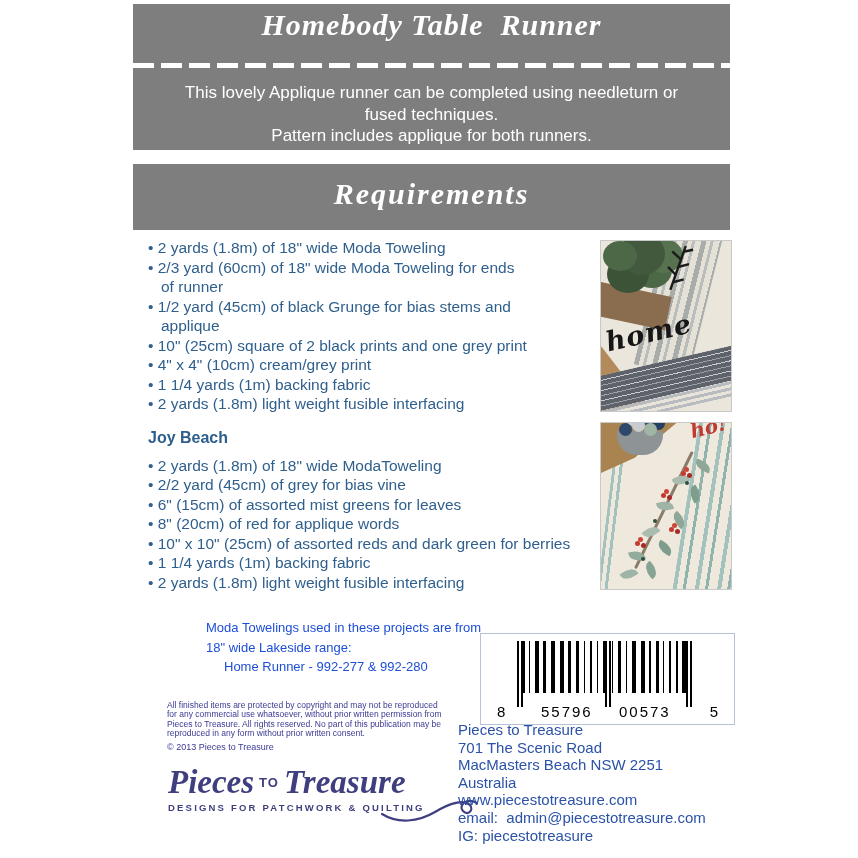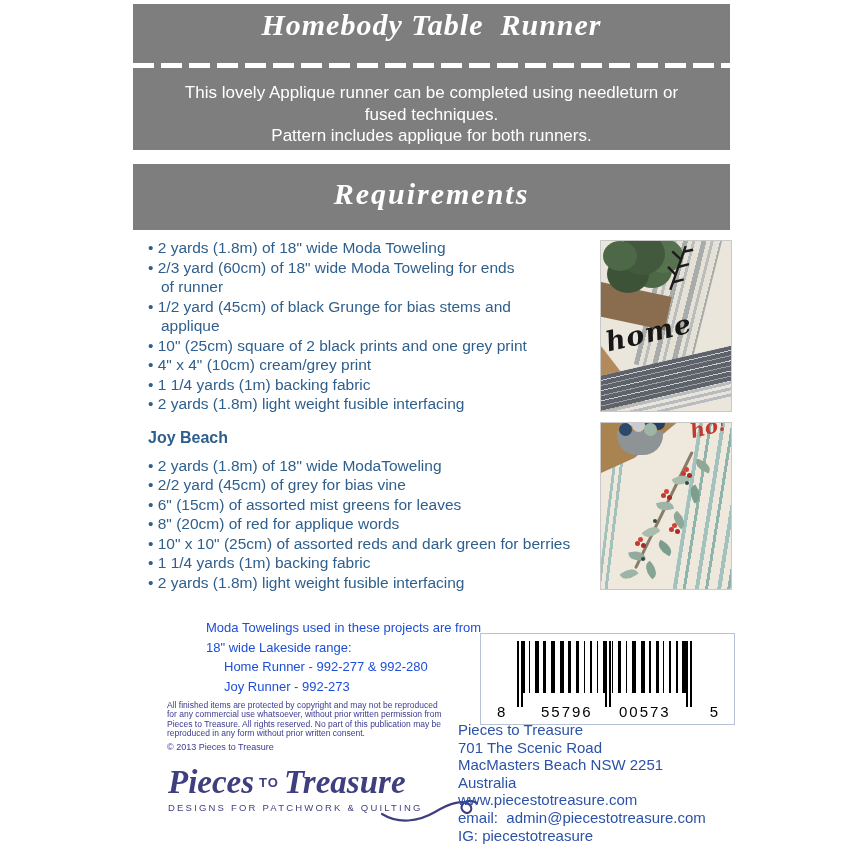--- a/index.html
+++ b/index.html
@@ -81,21 +81,21 @@
   .legal{position:absolute;left:167px;top:701px;width:278px;font-size:8.5px;line-height:9.4px;
          color:#3a3a92;}
   .legal .year{margin-top:4px;font-size:9px;}
 
   
   .logo{position:absolute;left:168px;top:764px;width:290px;color:#3f3f80;}
   .logo-row{white-space:nowrap;}
   .logo-big{font:italic 700 33px "Liberation Serif", serif;}
   .logo-to{font:700 13px "Liberation Sans", sans-serif;letter-spacing:1px;
            vertical-align:6px;margin:0 5px;}
-  .logo-tag{margin-top:1px;font-size:9.5px;font-weight:normal;letter-spacing:2.2px;}
+  .logo-tag{margin-top:1px;font-size:9.5px;font-weight:bold;letter-spacing:2.2px;}
   .logo-swirl{position:absolute;right:-22px;top:26px;}
 
   
   .contact{position:absolute;left:458px;top:721px;font-size:15px;line-height:17.6px;color:#2b52a8;}
   .contact div{white-space:pre;}
 </style>
 </head>
 <body>
 
 <div class="page">
@@ -222,21 +222,20 @@
     <span class="bc-digit" style="left:16px;">8</span>
     <span class="bc-digit" style="left:60px;">55796</span>
     <span class="bc-digit" style="left:138px;">00573</span>
     <span class="bc-digit" style="right:14px;">5</span>
   </div>
 
   <div class="moda-note">
     <div>Moda Towelings used in these projects are from</div>
     <div>18" wide Lakeside range:</div>
     <div class="indent">Home Runner - 992-277 &amp; 992-280</div>
-    <div class="indent">Joy Runner - 992-273</div>
   </div>
 
   <div class="legal">
     <div>All finished items are protected by copyright and may not be reproduced for any commercial use whatsoever, without prior written permission from Pieces to Treasure. All rights reserved. No part of this publication may be reproduced in any form without prior written consent.</div>
     <div class="year">©  2013 Pieces to Treasure</div>
   </div>
 
   <div class="logo">
     <div class="logo-row">
       <span class="logo-big">Pieces</span><span class="logo-to">TO</span><span class="logo-big">Treasure</span>

